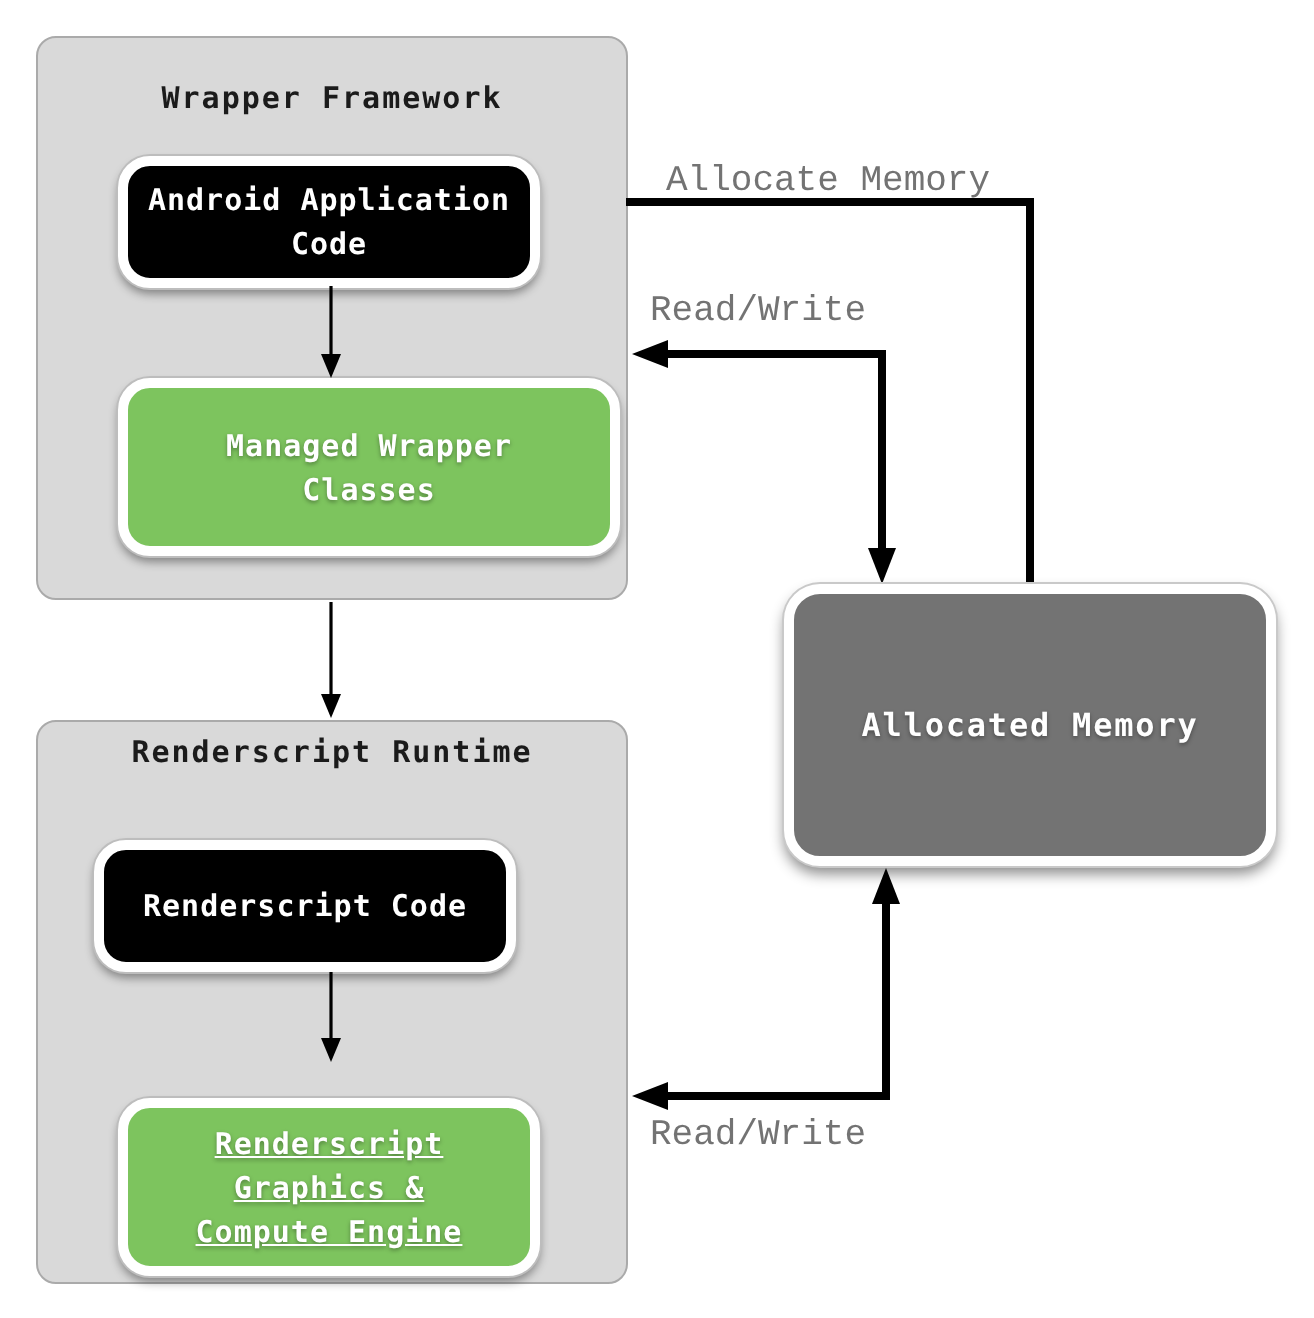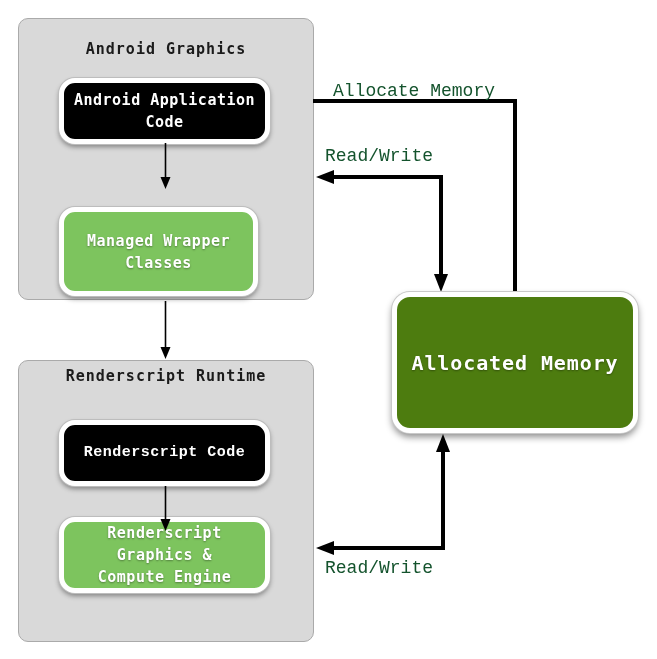--- a/index.html
+++ b/index.html
@@ -21,46 +21,46 @@
     display:flex;flex-direction:column;justify-content:center;align-items:center;
     color:#ffffff;font-weight:bold;font-size:15px;line-height:22px;text-align:center;
     letter-spacing:0.5px;white-space:pre-line;
     text-shadow:0 1px 2px rgba(0,0,0,0.35);
     box-shadow:0 0 0 1px #bdbdbd,0 3px 5px rgba(0,0,0,0.40);
     border-radius:16px;
   }
   .node-blue{background:#000000;}
   .node-green{background:#7dc45e;}
   .node-gold{
-    background:#4d7c0f;border-radius:18px;font-size:20px;letter-spacing:0.9px;
+    background:#737373;border-radius:18px;font-size:16px;letter-spacing:0.9px;
     box-shadow:0 0 0 1px #c9c9c9,0 4px 7px rgba(0,0,0,0.45);
   }
   .edge-label{
     position:absolute;font-family:"Liberation Mono",monospace;font-size:18px;
-    color:#14532d;white-space:pre;line-height:18px;
+    color:#737373;white-space:pre;line-height:18px;
   }
   #arrows{position:absolute;left:0;top:0;width:657px;height:659px;pointer-events:none;}
 </style>
 </head>
 <body>
 
 <div id="stage">
 
   <div class="container-box" style="left:18px;top:18px;width:296px;height:282px;">
-    <div class="container-title" style="top:21px;">Android Graphics</div>
+    <div class="container-title" style="top:21px;">Wrapper Framework</div>
     <div class="node node-blue" style="left:40px;top:59px;width:211px;height:66px;">Android Application
 Code</div>
-    <div class="node node-green" style="left:40px;top:188px;width:199px;height:89px;">Managed Wrapper
+    <div class="node node-green" style="left:40px;top:170px;width:251px;height:89px;">Managed Wrapper
 Classes</div>
   </div>
 
   <div class="container-box" style="left:18px;top:360px;width:296px;height:282px;">
     <div class="container-title" style="top:6px;">Renderscript Runtime</div>
-    <div class="node node-blue" style="left:40px;top:59px;width:211px;height:66px;font-family:Liberation Mono, monospace;">Renderscript Code</div>
-    <div class="node node-green" style="left:40px;top:156px;width:211px;height:76px;">Renderscript
+    <div class="node node-blue" style="left:28px;top:59px;width:211px;height:66px;">Renderscript Code</div>
+    <div class="node node-green" style="left:40px;top:188px;width:211px;height:89px;text-decoration:underline;">Renderscript
 Graphics &amp;
 Compute Engine</div>
   </div>
 
   <svg id="arrows" viewBox="0 0 657 659" xmlns="http://www.w3.org/2000/svg">
 
     <g>
       <line x1="165.5" y1="143" x2="165.5" y2="178" stroke="#000" stroke-width="1.6"></line>
       <polygon points="165.5,189 160.5,177 170.5,177" fill="#000"></polygon>
     </g>

